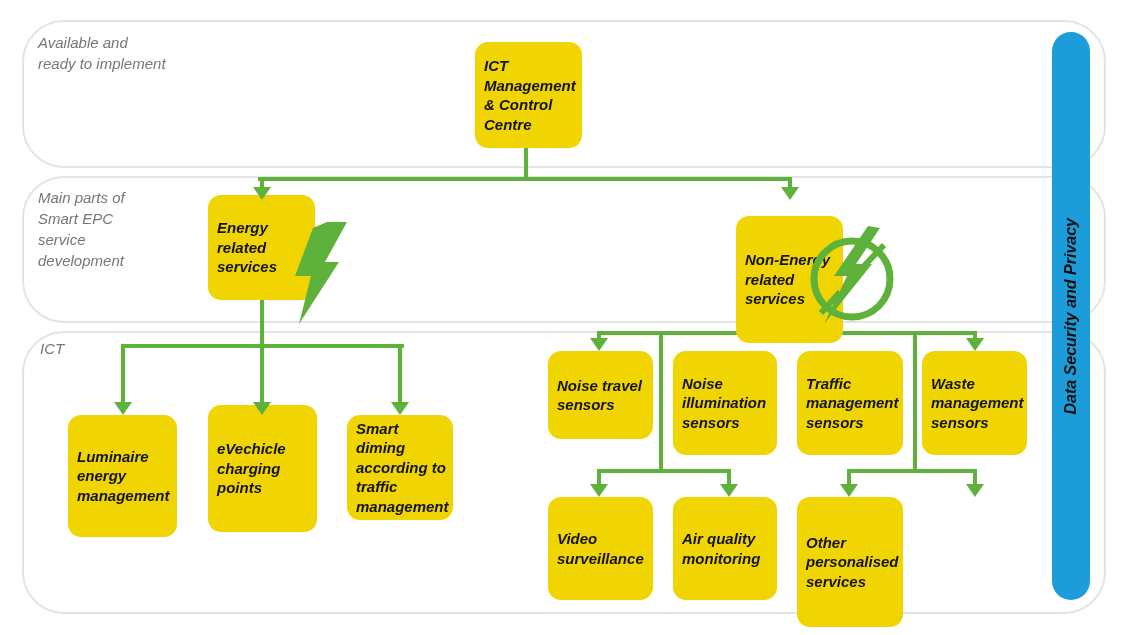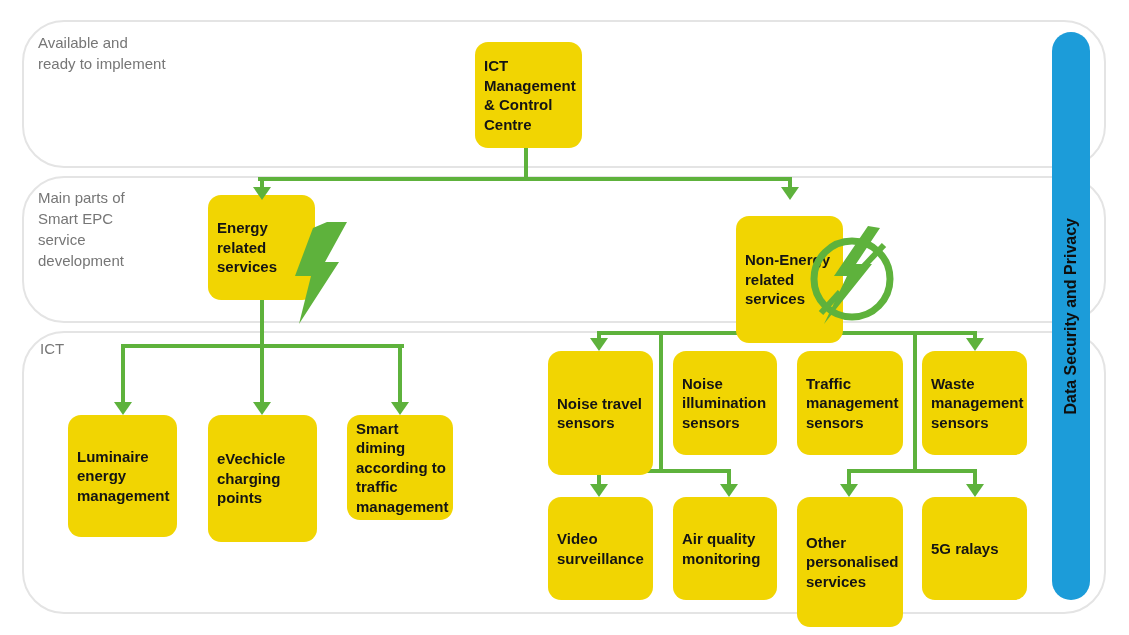--- a/index.html
+++ b/index.html
@@ -1,18 +1,18 @@
 <!DOCTYPE html>
 <html><head>
 <meta charset="utf-8">
 <style>
   html,body{margin:0;padding:0;background:#ffffff;}
   #stage{
     position:relative;width:1129px;height:635px;overflow:hidden;
-    font-family:"Liberation Sans",sans-serif;background:#ffffff;
+    font-family:"Liberation Sans",sans-serif;background:#ffffff;font-style:italic;
   }
   .section{
     position:absolute;background:#ffffff;border:2px solid #e4e4e4;
     border-radius:42px;box-sizing:border-box;z-index:0;
   }
   .section-label{
     position:absolute;color:#767676;font-size:15px;line-height:21px;
     white-space:pre-line;z-index:1;
   }
   .node{
@@ -102,48 +102,47 @@
   <div class="node" style="left:208px;top:195px;width:107px;height:105px;">Energy
 related
 services</div>
   <div class="node" style="left:736px;top:196px;width:107px;height:127px;margin-top:20px;">Non-Energy
 related
 services</div>
 
   <div class="node" style="left:68px;top:415px;width:109px;height:122px;">Luminaire
 energy
 management</div>
-  <div class="node" style="left:208px;top:415px;width:109px;height:127px;">eVechicle
+  <div class="node" style="left:208px;top:405px;width:109px;height:127px;">eVechicle
 charging
 points</div>
   <div class="node" style="left:347px;top:415px;width:106px;height:105px;">Smart diming
 according to
 traffic
 management</div>
 
-  <div class="node" style="left:548px;top:351px;width:105px;height:124px;">Noise travel
+  <div class="node" style="left:548px;top:351px;width:105px;height:88px;">Noise travel
 sensors</div>
   <div class="node" style="left:673px;top:351px;width:104px;height:104px;">Noise
 illumination
 sensors</div>
   <div class="node" style="left:797px;top:351px;width:106px;height:104px;">Traffic
 management
 sensors</div>
   <div class="node" style="left:922px;top:351px;width:105px;height:104px;">Waste
 management
 sensors</div>
 
   <div class="node" style="left:548px;top:497px;width:105px;height:103px;">Video
 surveillance</div>
   <div class="node" style="left:673px;top:497px;width:104px;height:103px;">Air quality
 monitoring</div>
   <div class="node" style="left:797px;top:497px;width:106px;height:130px;">Other
 personalised
 services</div>
-  <div class="node" style="left:922px;top:497px;width:105px;height:103px;">5G ralays</div>
 
   <svg class="icon" style="left:293px;top:222px;" width="54" height="102" viewBox="0 0 54 102">
     <polygon points="34,0 54,0 32,40 46,40 6,102 18,54 2,54 20,6 34,0" fill="#5eb23c"></polygon>
   </svg>
 
   <svg class="icon" style="left:804px;top:226px;" width="96" height="98" viewBox="0 0 96 98">
     <circle cx="48" cy="53" r="38" fill="none" stroke="#5eb23c" stroke-width="7"></circle>
     <line x1="17" y1="87" x2="36" y2="66" stroke="#5eb23c" stroke-width="6"></line>
     <line x1="60" y1="40" x2="80" y2="19" stroke="#5eb23c" stroke-width="6"></line>
     <polygon points="64,0 30,50 43,50 20,98 68,38 52,38 76,2 64,0" fill="#5eb23c"></polygon>

